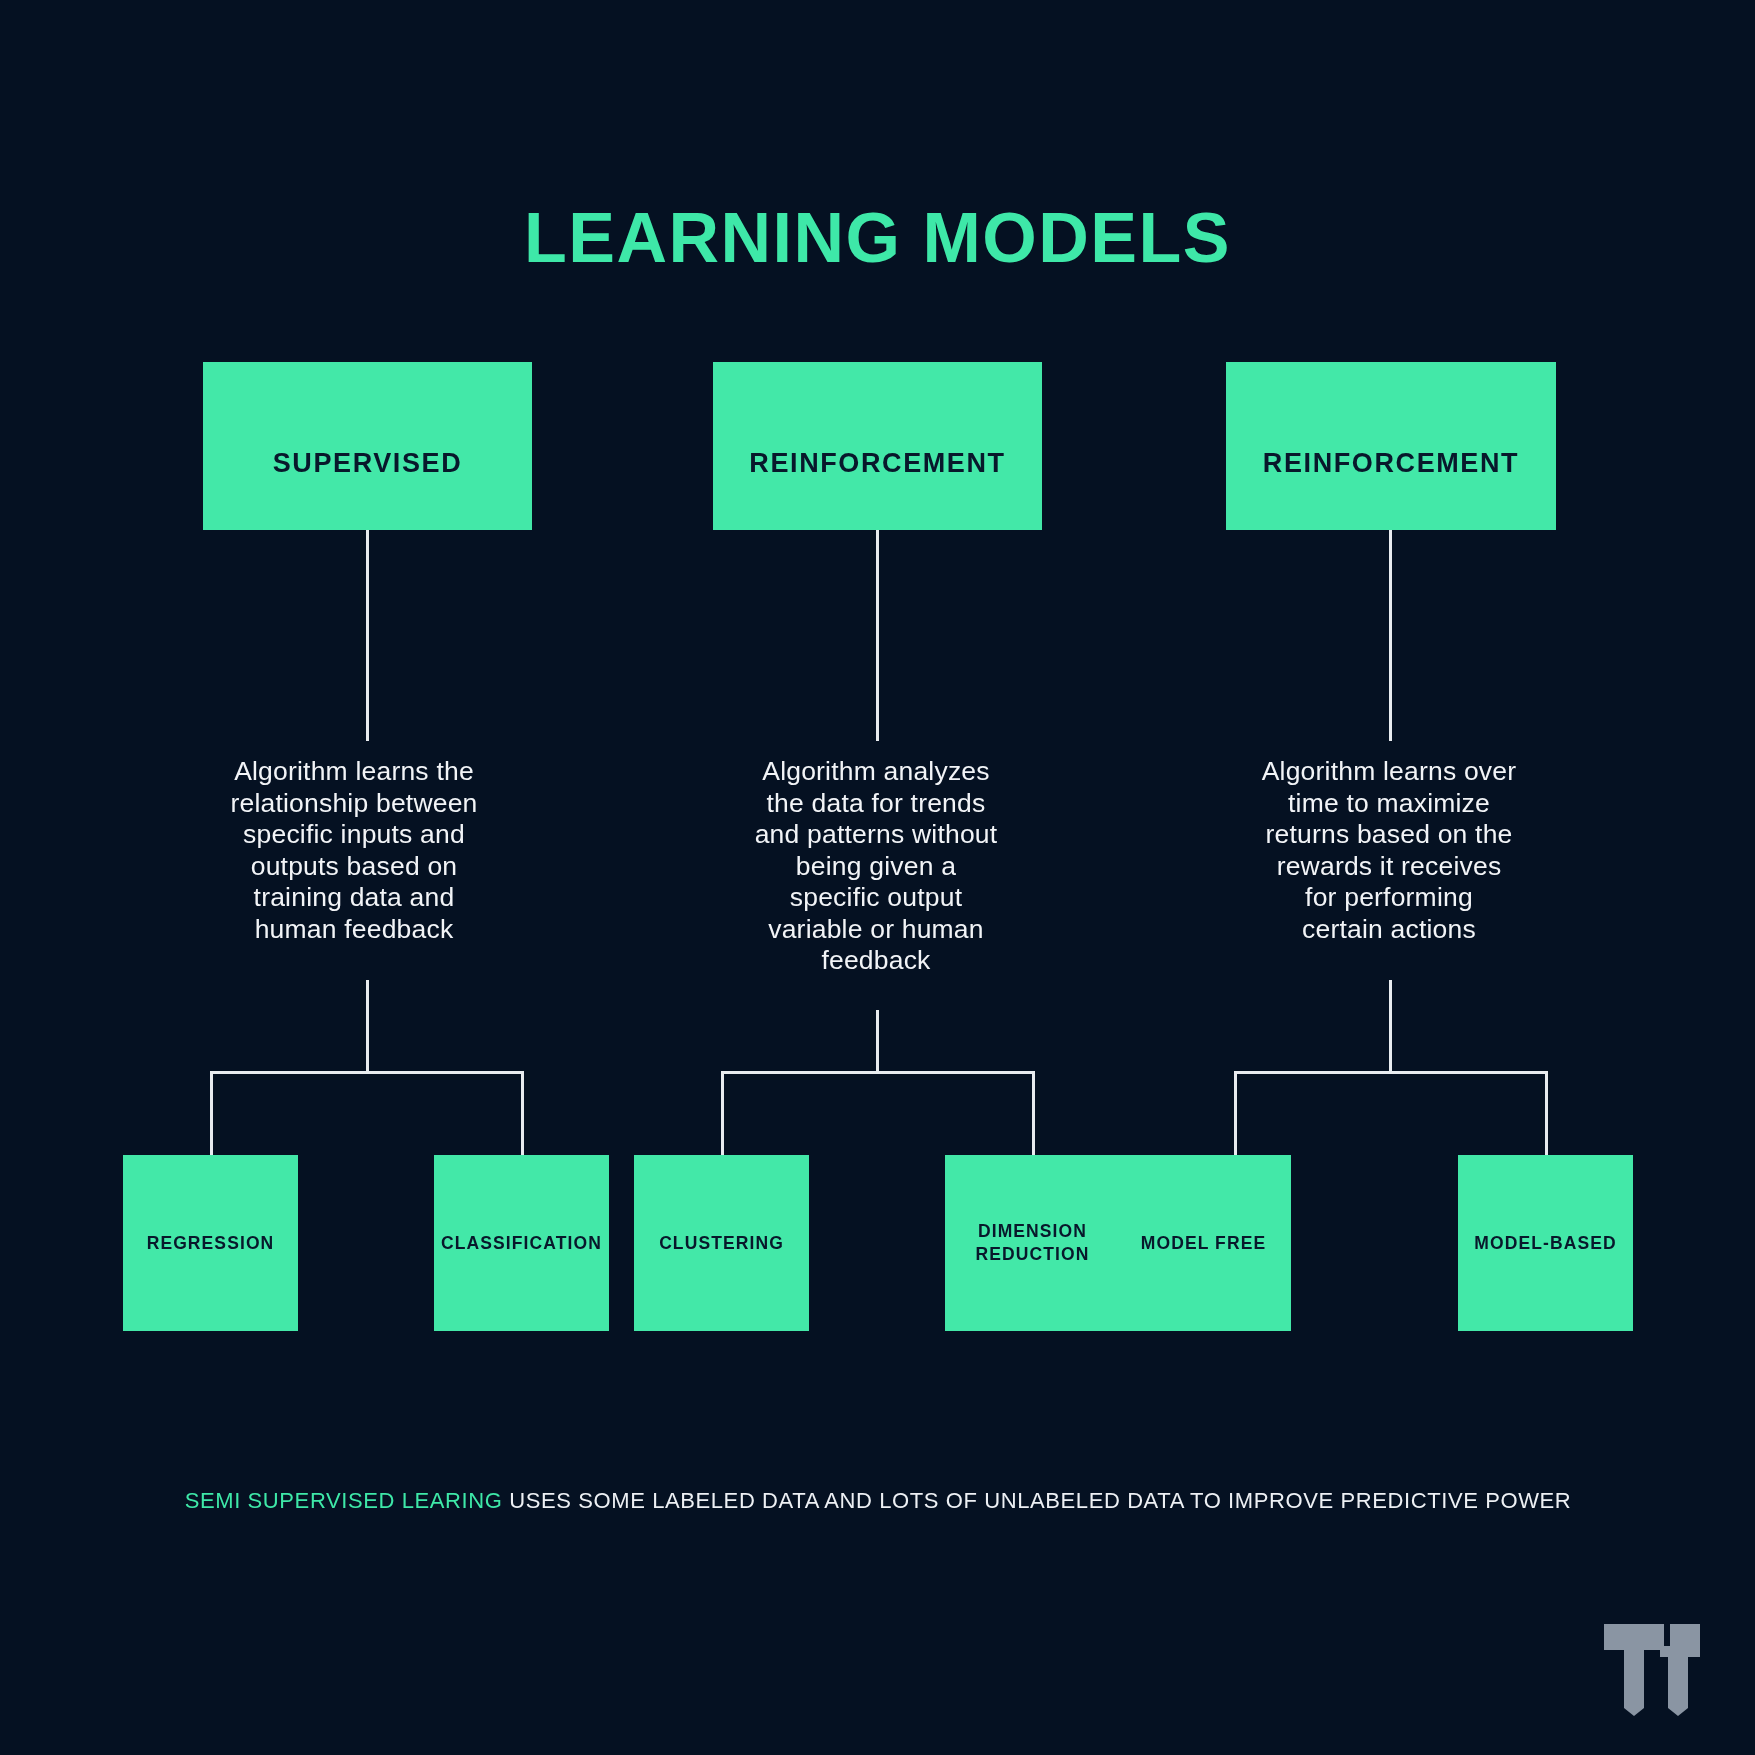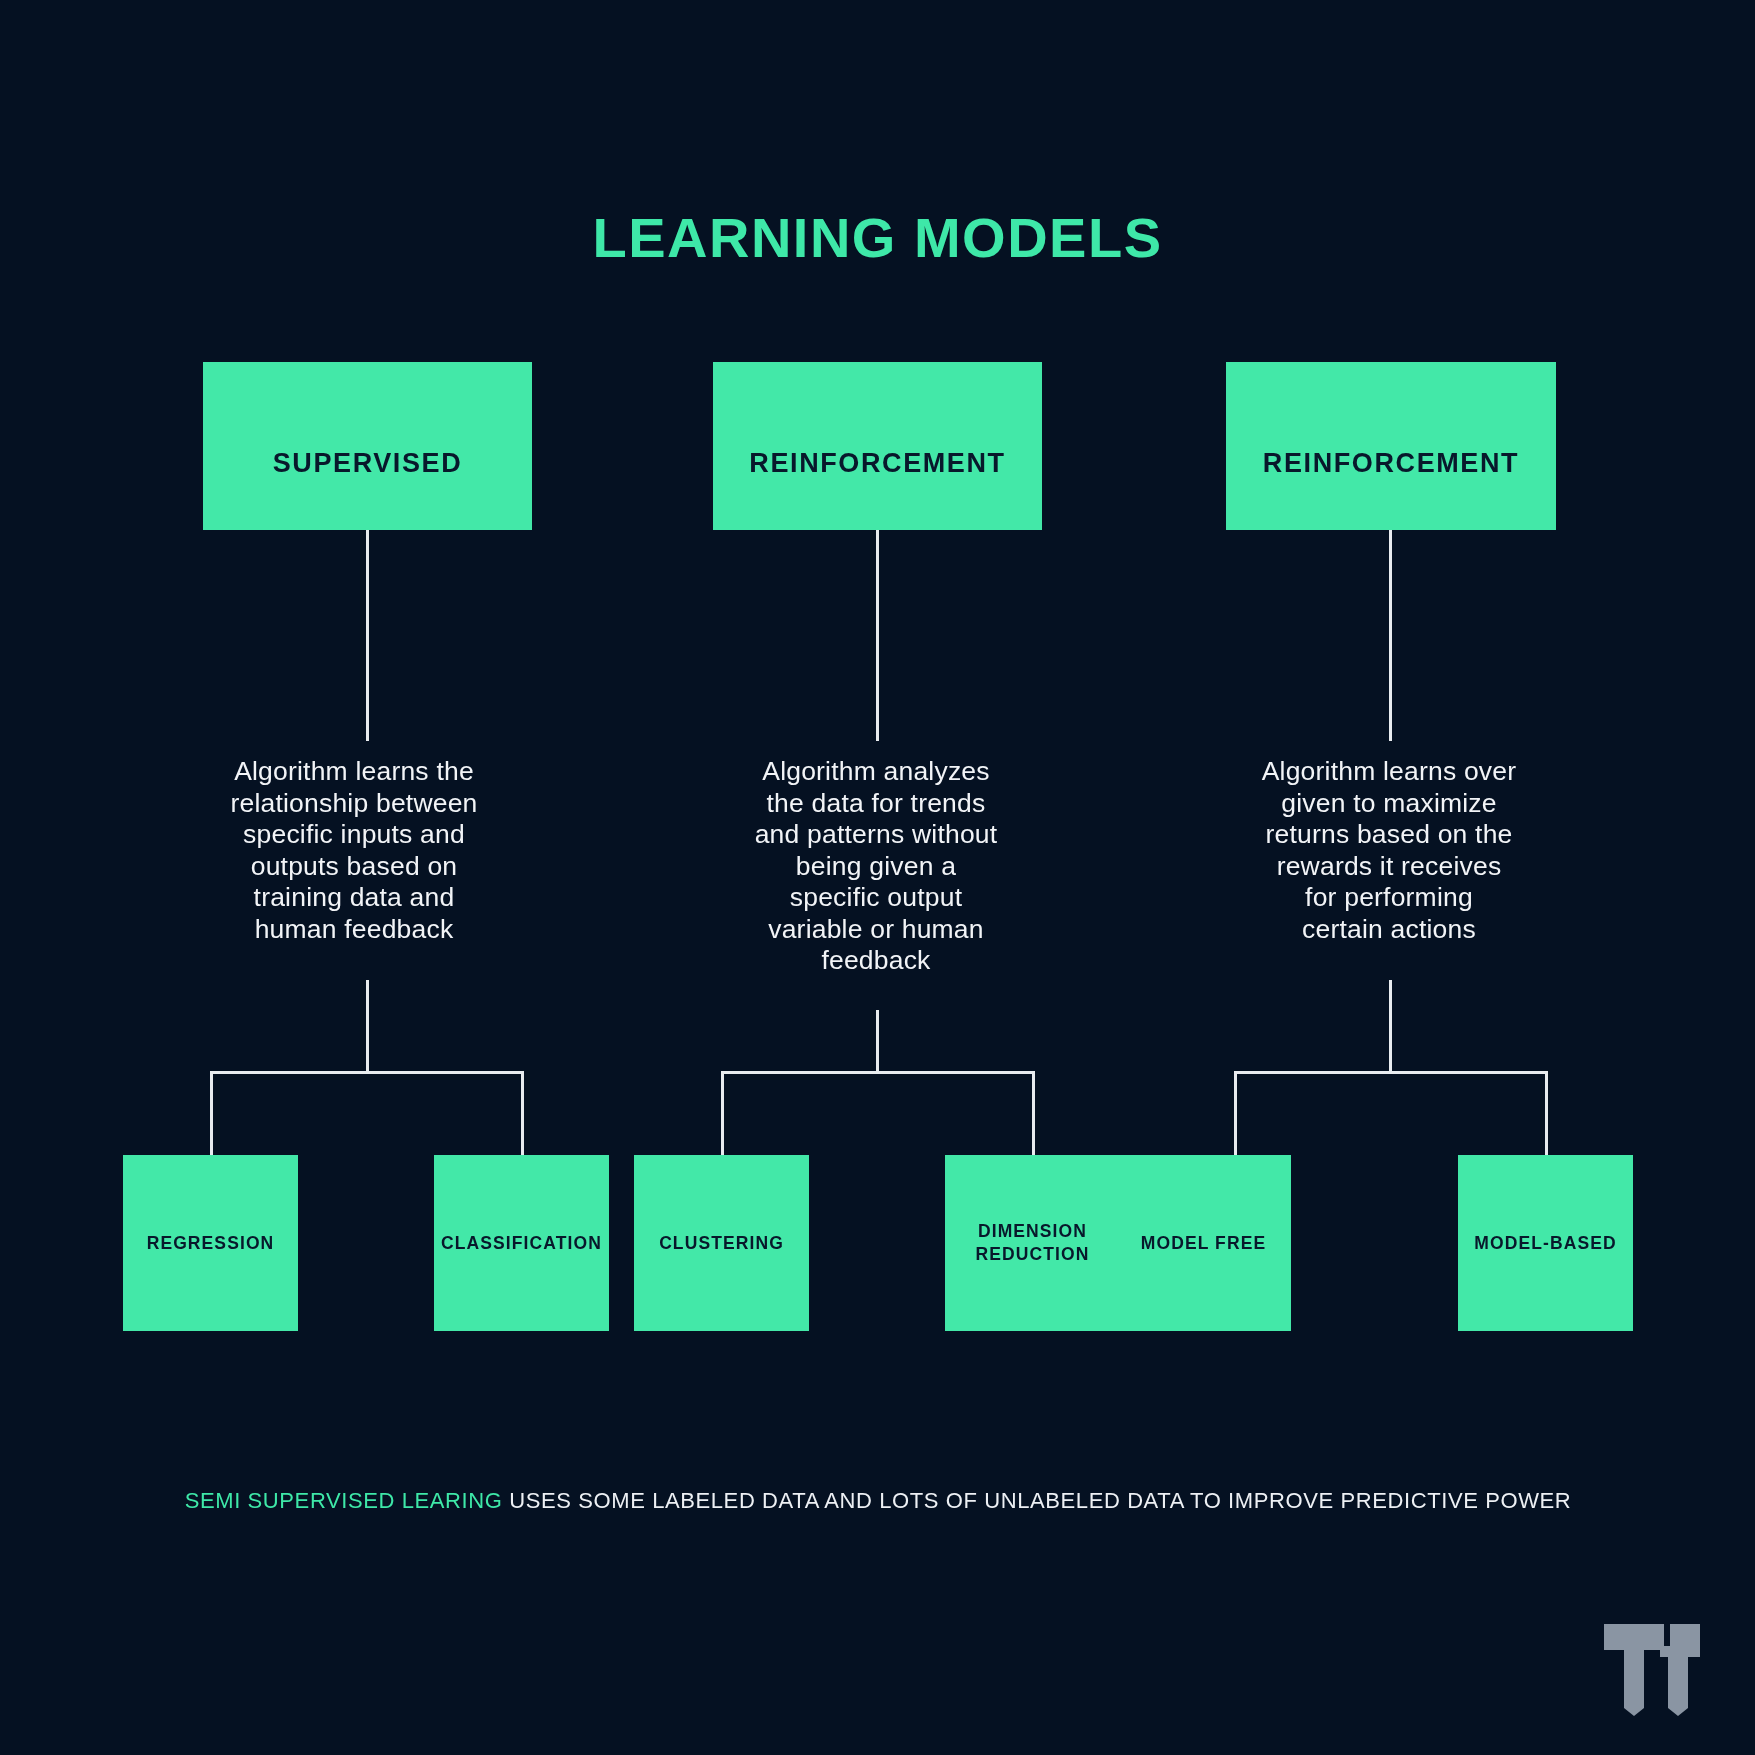--- a/index.html
+++ b/index.html
@@ -21,21 +21,21 @@
   }
 
   
   #title {
     position: absolute;
     left: 0;
     top: 206px;
     width: 1755px;
     text-align: center;
     color: #3EE8A8;
-    font-size: 56px;
+    font-size: 70px;
     font-weight: 700;
     letter-spacing: 1.5px;
     line-height: 64px;
   }
 
   
   .top-box {
     position: absolute;
     top: 362px;
     height: 168px;
@@ -197,21 +197,21 @@
 training data and
 human feedback</div>
   <div class="desc" id="desc-1">Algorithm analyzes
 the data for trends
 and patterns without
 being given a
 specific output
 variable or human
 feedback</div>
   <div class="desc" id="desc-2">Algorithm learns over
-given to maximize
+time to maximize
 returns based on the
 rewards it receives
 for performing
 certain actions</div>
 
   <div class="bracket-stem" id="bstem-0"></div>
   <div class="bracket-bar" id="bbar-0"></div>
   <div class="bracket-leg" id="bleg-0a"></div>
   <div class="bracket-leg" id="bleg-0b"></div>
 

